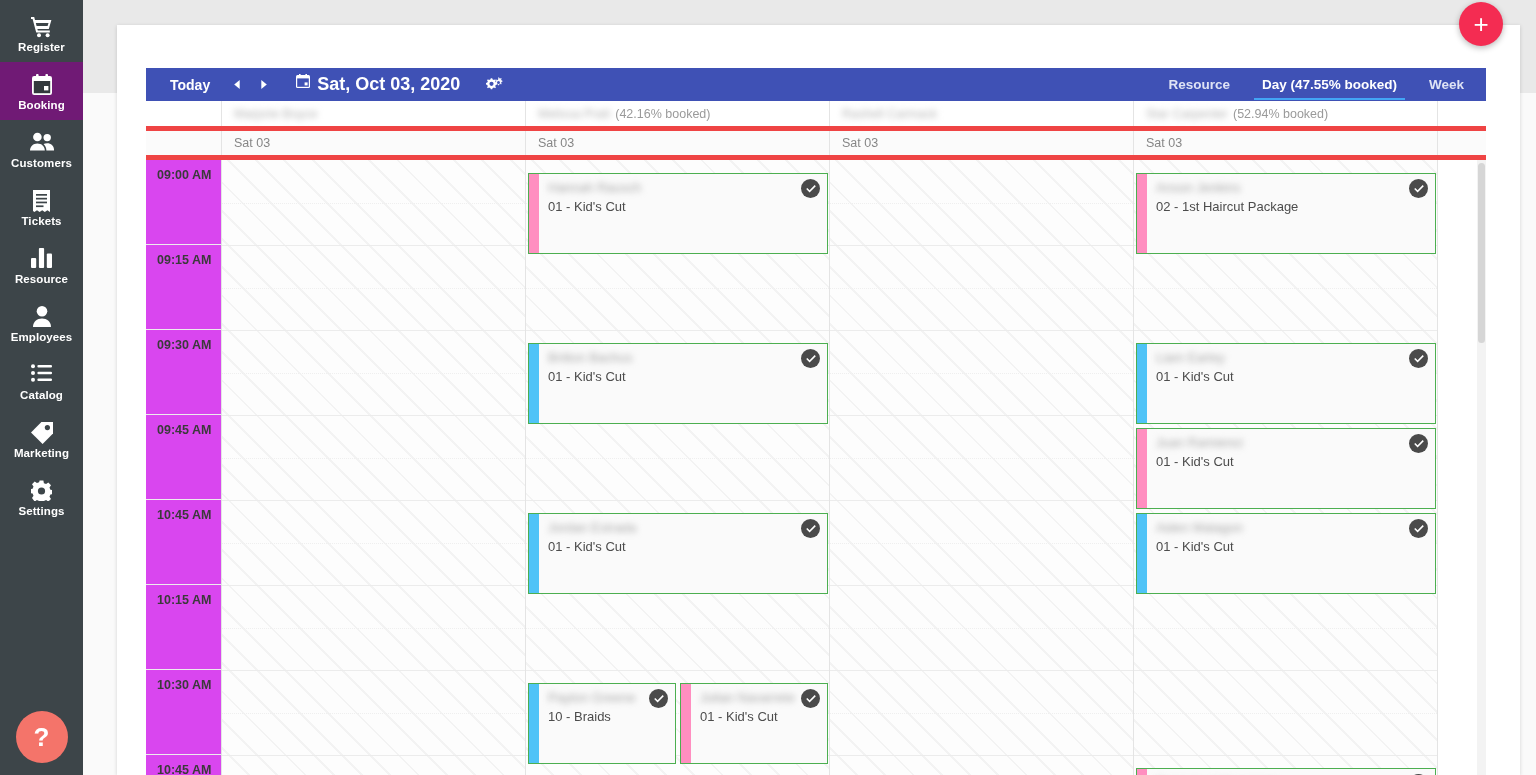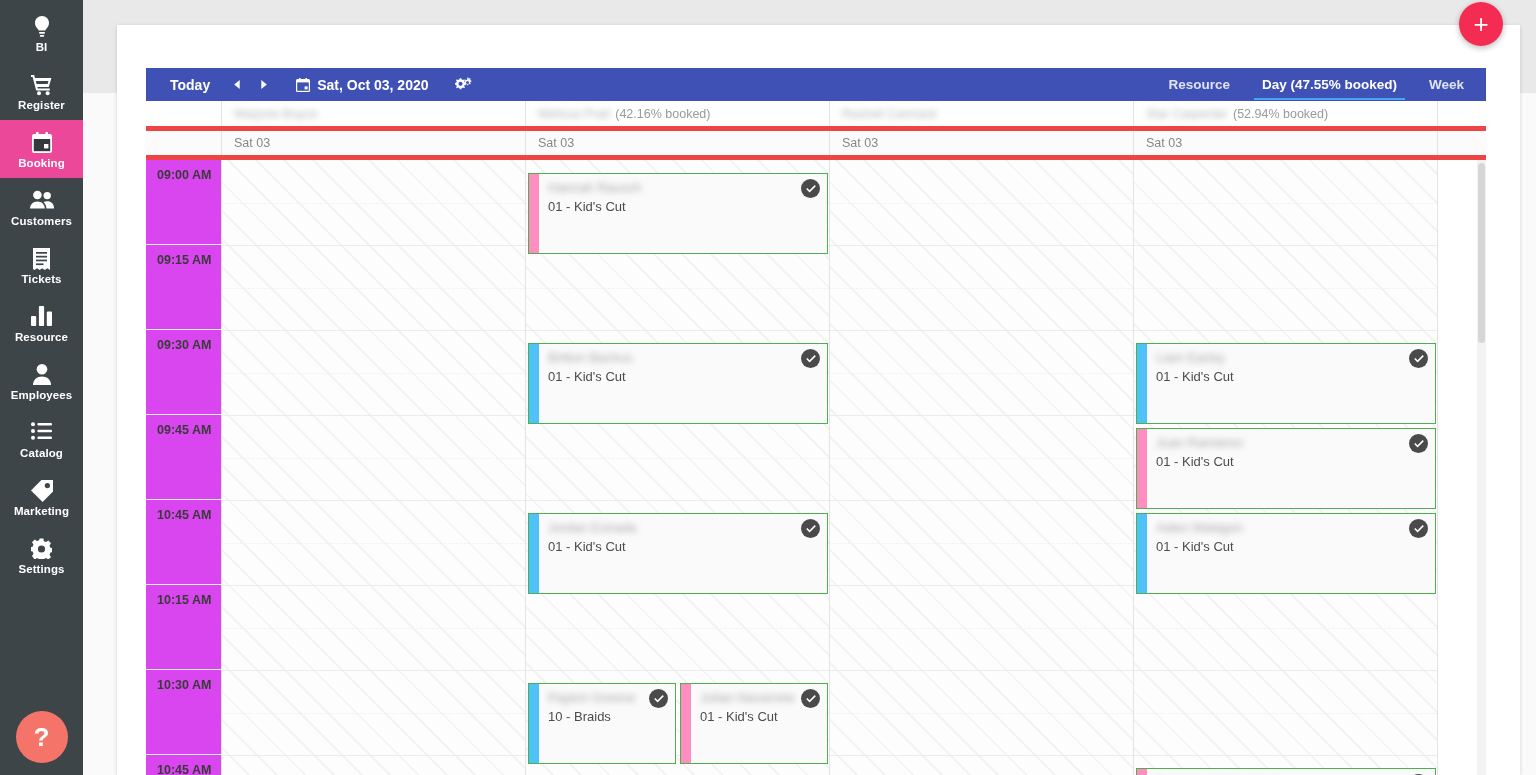--- a/index.html
+++ b/index.html
@@ -28,21 +28,21 @@
     background: #3d4549;
     display: flex; flex-direction: column; align-items: center;
   }
   .nav-item {
     width: 83px; height: 58px;
     display: flex; flex-direction: column;
     align-items: center; justify-content: center;
     color: #ffffff; cursor: pointer;
     padding-top: 2px;
   }
-  .nav-item.active { background: #ec4899; }
+  .nav-item.active { background: #701a75; }
   .nav-item .nav-ico {
     display: block; height: 22px; line-height: 22px; margin-bottom: 3px;
   }
   .nav-item .nav-ico svg { display: block; fill: #ffffff; }
   .nav-item .nav-label {
     font-size: 11.5px; font-weight: bold; letter-spacing: .1px; color: #ffffff;
     white-space: nowrap;
   }
   .nav-spacer { flex: 1 1 auto; }
   .help-fab {
@@ -82,22 +82,22 @@
   .tb-today {
     font-size: 14px; font-weight: bold; color: #fff;
     padding: 0 14px 0 24px; cursor: pointer; white-space: nowrap;
   }
   .tb-arrow {
     width: 26px; height: 33px; display: flex; align-items: center;
     justify-content: center; cursor: pointer; font-size: 11px;
   }
   .tb-arrow svg { fill: #fff; display: block; }
   .tb-date {
-    display: flex; align-items: flex-end; gap: 7px;
-    font-size: 14px; font-weight: bold; color: #fff;
+    display: flex; align-items: flex-start; gap: 7px;
+    font-size: 18px; font-weight: bold; color: #fff;
     margin-left: 20px; cursor: pointer; white-space: nowrap;
   }
   .tb-date svg { fill: #fff; display: block; }
   .tb-cog { margin-left: 26px; cursor: pointer; display: flex; align-items: center; }
   .tb-cog svg { fill: #fff; display: block; }
   .tb-right {
     margin-left: auto; display: flex; align-items: stretch; height: 33px;
     padding-right: 6px;
   }
   .tb-view {
@@ -217,30 +217,20 @@
 </head>
 <body>
 
 <div id="app">
 
   <div class="backdrop-outer"></div>
   <div class="backdrop-inner"></div>
 
   <nav class="sidebar">
     <div id="nav-list" style="width:83px;padding-top:4px;">
-        <div class="nav-item">
-          <span class="nav-ico">
-            <svg width="20" height="22" viewBox="0 0 20 22">
-              <path d="M10 0C6 0 3 3 3 7c0 2.6 1.3 4.2 2.4 5.5.6.7 1.1 1.3 1.3 2H13.3c.2-.7.7-1.3 1.3-2C15.7 11.2 17 9.6 17 7c0-4-3-7-7-7z"></path>
-              <rect x="7" y="16" width="6" height="1.8" rx=".8"></rect>
-              <rect x="7.8" y="19" width="4.4" height="1.8" rx=".8"></rect>
-            </svg>
-          </span>
-          <span class="nav-label">BI</span>
-        </div>
         <div class="nav-item">
           <span class="nav-ico">
             <svg width="22" height="22" viewBox="0 0 22 22">
               <path d="M0 1h3.2l.8 3h16.4l-2.6 9H6.4L5.6 10h11l.9-3H4.8l2 7.6h12v2H5.2L1.6 3H0z"></path>
               <circle cx="8" cy="19.3" r="2"></circle>
               <circle cx="16.6" cy="19.3" r="2"></circle>
             </svg>
           </span>
           <span class="nav-label">Register</span>
         </div>
@@ -491,20 +481,32 @@
               <div class="appt-body">
                 <div class="appt-name">Hannah Rausch</div>
                 <div class="appt-service">01 - Kid's Cut</div>
                 <div class="appt-check">
                   <svg width="12" height="12" viewBox="0 0 12 12">
                     <path d="M4.6 9.4L1.2 6l1.1-1.1 2.3 2.3L9.7 2.1l1.1 1.1z"></path>
                   </svg>
                 </div>
               </div>
             </div>
+            <div class="appt" style="left: 990px; width: 300px; top: 1px; height: 81px;">
+              <div class="appt-gender female"></div>
+              <div class="appt-body">
+                <div class="appt-name">Anson Jenkins</div>
+                <div class="appt-service">02 - 1st Haircut Package</div>
+                <div class="appt-check">
+                  <svg width="12" height="12" viewBox="0 0 12 12">
+                    <path d="M4.6 9.4L1.2 6l1.1-1.1 2.3 2.3L9.7 2.1l1.1 1.1z"></path>
+                  </svg>
+                </div>
+              </div>
+            </div>
             <div class="appt" style="left: 382px; width: 300px; top: 171px; height: 81px;">
               <div class="appt-gender male"></div>
               <div class="appt-body">
                 <div class="appt-name">Britton Bachus</div>
                 <div class="appt-service">01 - Kid's Cut</div>
                 <div class="appt-check">
                   <svg width="12" height="12" viewBox="0 0 12 12">
                     <path d="M4.6 9.4L1.2 6l1.1-1.1 2.3 2.3L9.7 2.1l1.1 1.1z"></path>
                   </svg>
                 </div>

